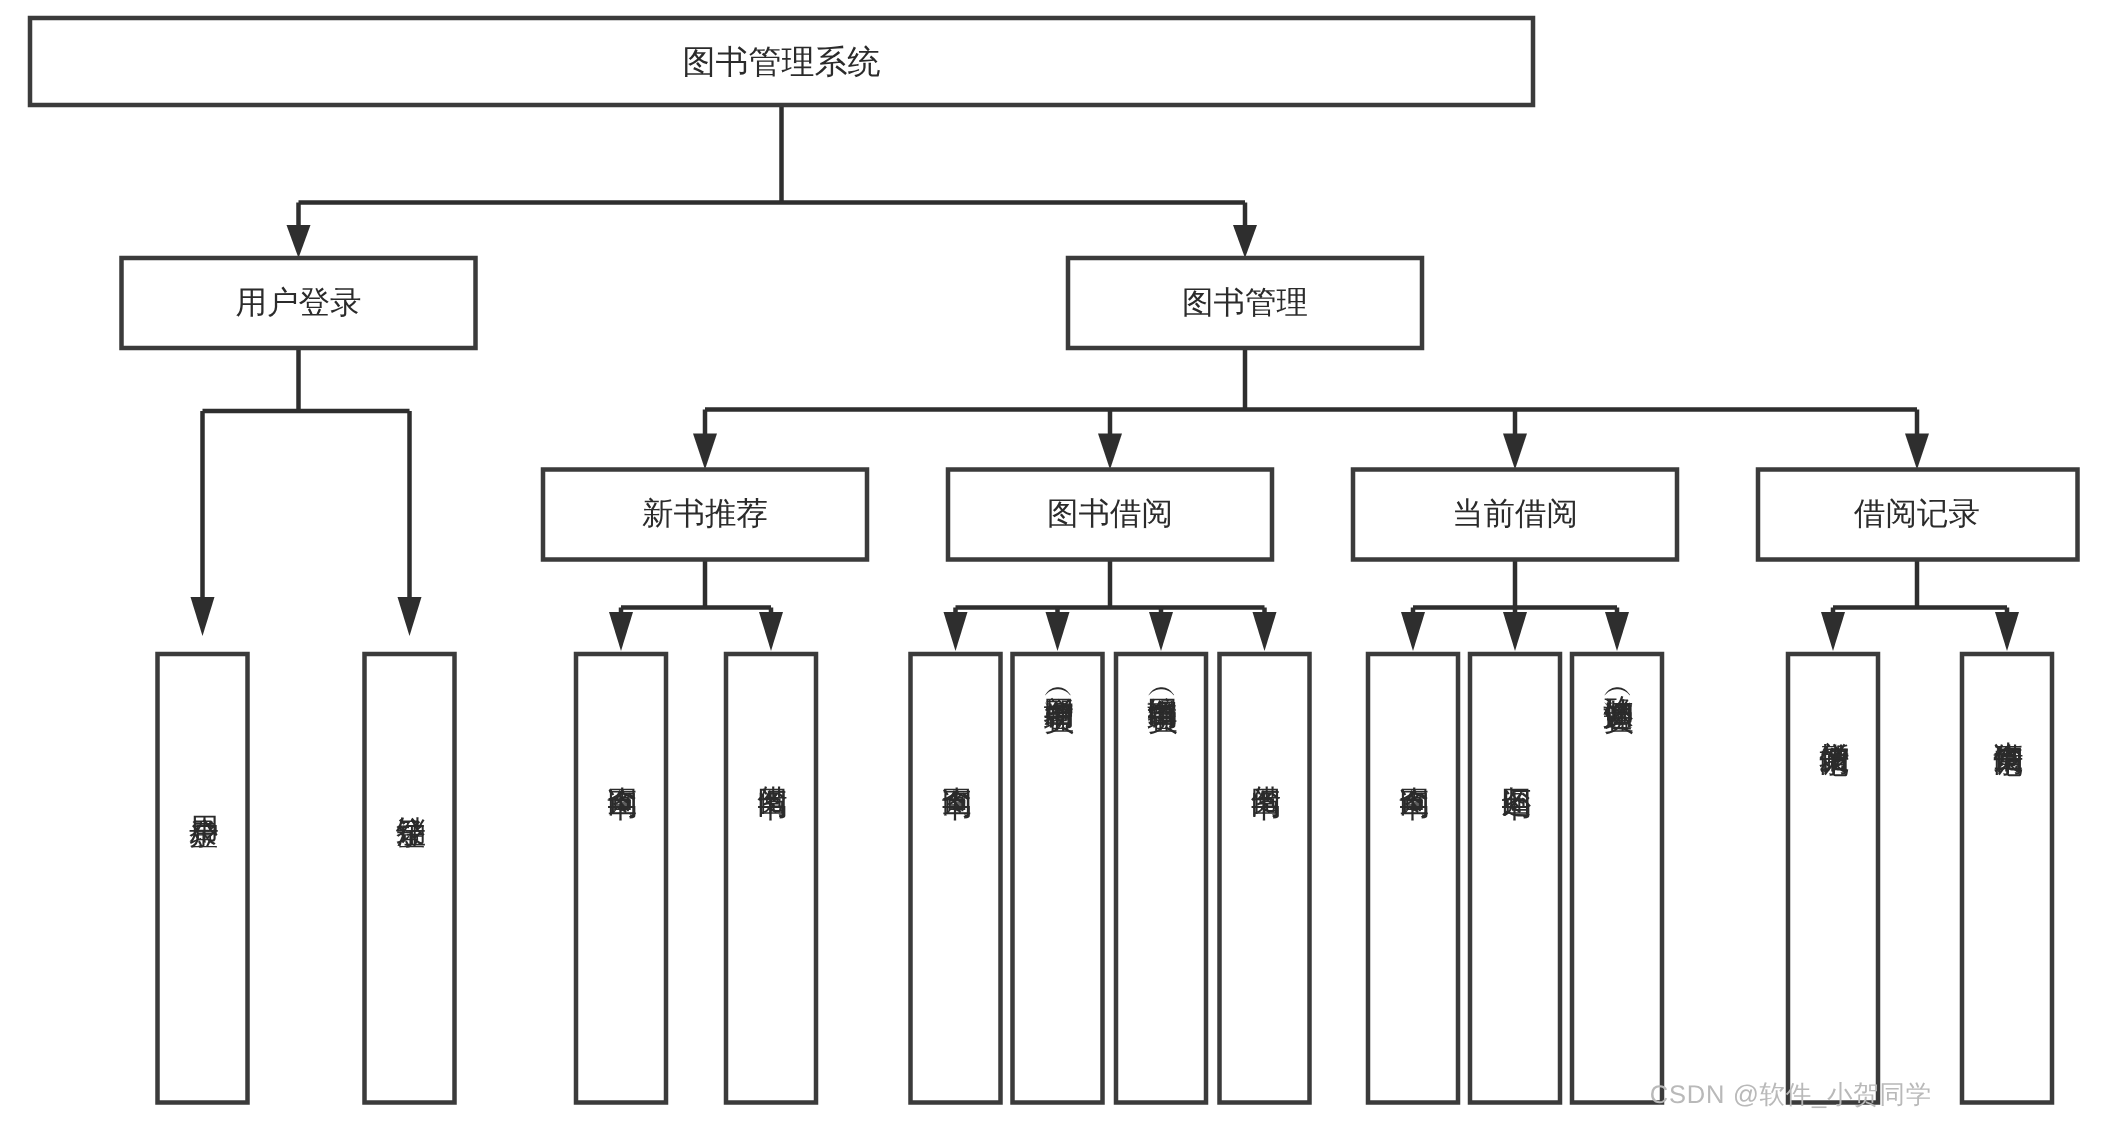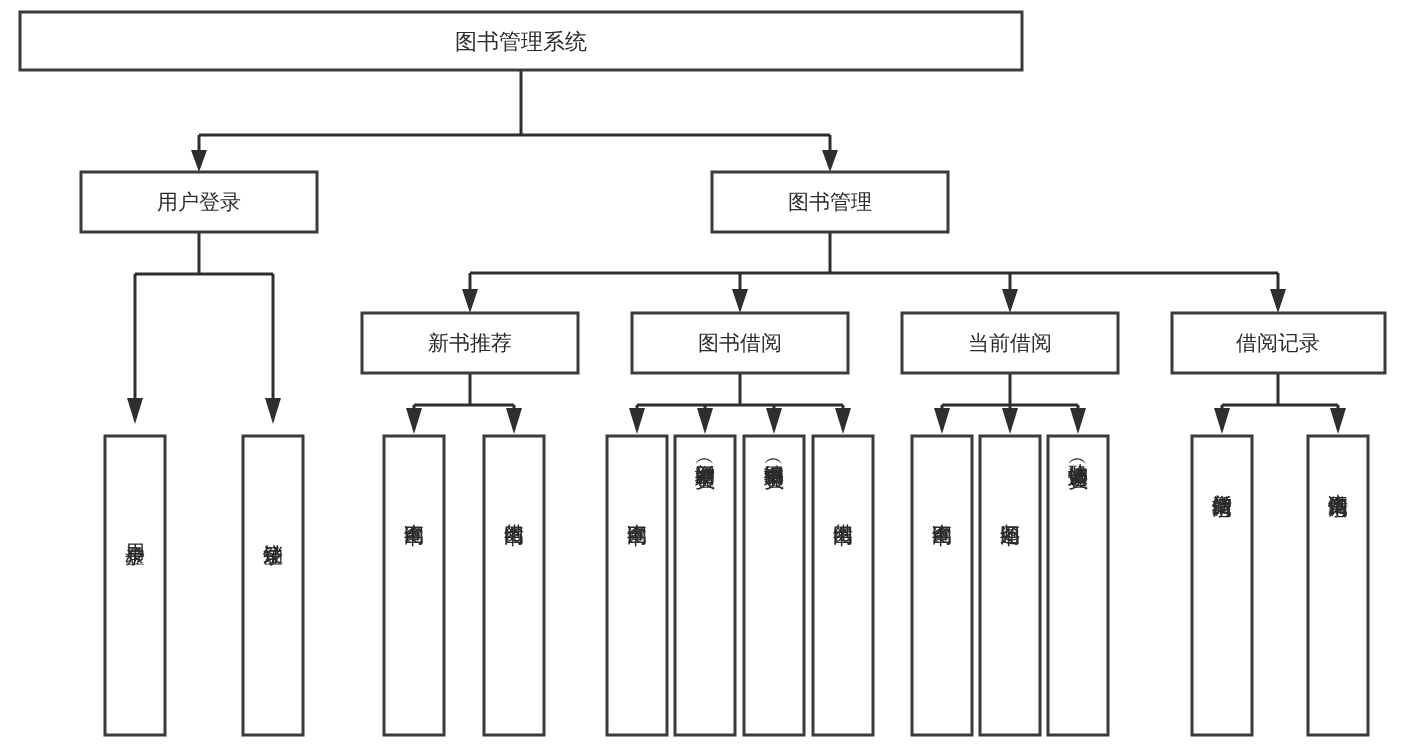--- a/index.html
+++ b/index.html
@@ -241,13 +241,14 @@
     <span class="vert-label" style="margin-top:12px;">确认归还（管理员）</span>
   </div>
 
   <div class="vert-label-wrap" style="left:1192px; top:436px; width:60px; height:299px;">
     <span class="vert-label" style="margin-top:42px;">新增借阅记录</span>
   </div>
   <div class="vert-label-wrap" style="left:1308px; top:436px; width:60px; height:299px;">
     <span class="vert-label" style="margin-top:42px;">查询借阅记录</span>
   </div>
 
+  <div class="watermark">CSDN @软件_小贺同学</div>
 </div>
 
 </body></html>

